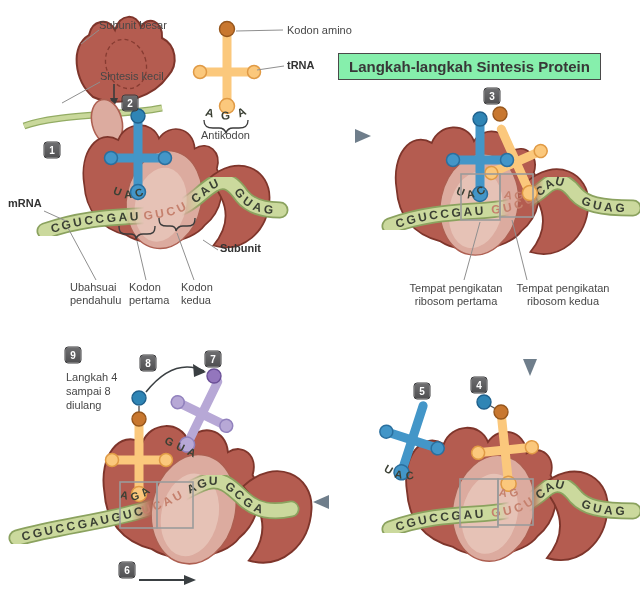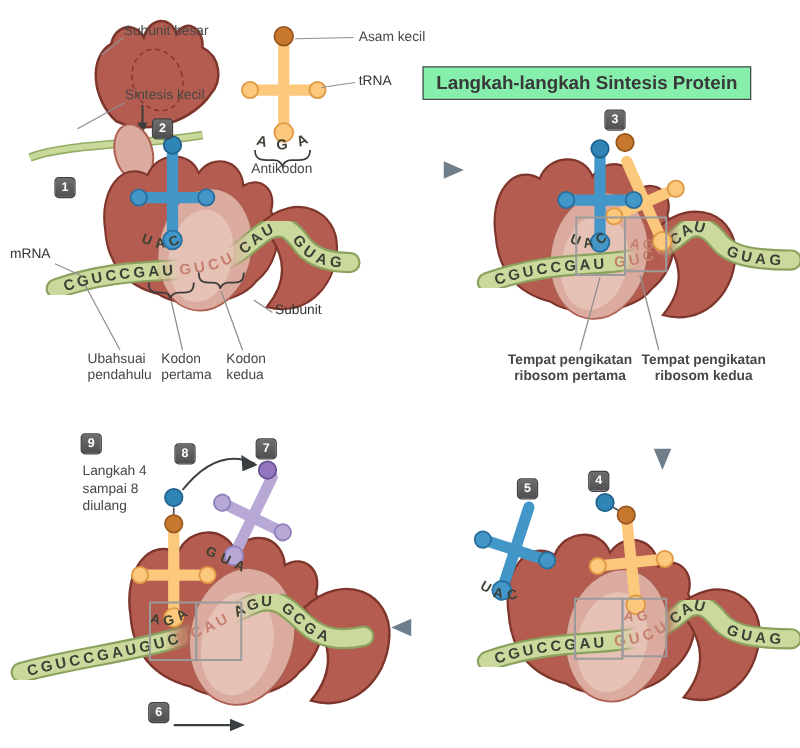--- a/index.html
+++ b/index.html
@@ -34,22 +34,22 @@
   .bond{stroke:#555;stroke-width:1.4;}
 
   .conn{stroke:#8f8f8f;stroke-width:1;}
   .brace{fill:none;stroke:#3c3c3c;stroke-width:1.4;}
   .sitebox{fill:none;stroke:#9b9b9b;stroke-width:1.6;}
   .blackline{stroke:#3a3f42;}
 
   
   .lbl{position:absolute;font-size:11px;line-height:13px;color:#474747;white-space:nowrap;}
   .lbl span{display:block;}
-  .bold{font-weight:normal;color:#333;}
-  .ctr{text-align:center;white-space:normal;font-weight:bold;}
+  .bold{font-weight:bold;color:#333;}
+  .ctr{text-align:center;white-space:normal;}
   .badge{position:absolute;width:15px;height:15px;transform:translate(-50%,-50%);
          background:linear-gradient(#6e6e70,#505052);border:1px solid #3f3f41;border-radius:3.5px;
          color:#fff;font-size:10px;font-weight:bold;display:flex;align-items:center;justify-content:center;}
   #title-box{position:absolute;left:338px;top:53px;border:1.5px solid #4a4a4a;background:#86efac;
              padding:4px 10px;font-size:15px;color:#383838;white-space:nowrap;font-weight:bold;}
   #watermark{position:absolute;left:267px;top:566px;font-size:9px;color:#4a4a4a;}
 </style>
 </head>
 <body>
 
@@ -255,21 +255,21 @@
     <polygon points="523,359 530,376 537,359" fill="#6f7e8b"></polygon>
     <line x1="327" y1="502" x2="366" y2="502" stroke="url(#gL)" stroke-width="4.5"></line>
     <polygon points="329,495 313,502 329,509" fill="#6f7e8b"></polygon>
   </g>
 </svg>
 
 <div id="title-box">Langkah-langkah Sintesis Protein</div>
 
 <div class="lbl" style="left:99px;top:19px">Subunit besar</div>
 <div class="lbl" style="left:100px;top:70px">Sintesis kecil</div>
-<div class="lbl" style="left:287px;top:24px">Asam kecil</div>
+<div class="lbl" style="left:287px;top:24px">Kodon amino</div>
 <div class="lbl bold" style="left:287px;top:59px">tRNA</div>
 <div class="lbl" style="left:201px;top:129px">Antikodon</div>
 <div class="lbl bold" style="left:8px;top:197px">mRNA</div>
 <div class="lbl bold" style="left:220px;top:242px">Subunit</div>
 
 <div class="lbl" style="left:70px;top:281px">
   <span>Ubahsuai</span>
   <span>pendahulu</span>
 </div>
 <div class="lbl" style="left:129px;top:281px">

